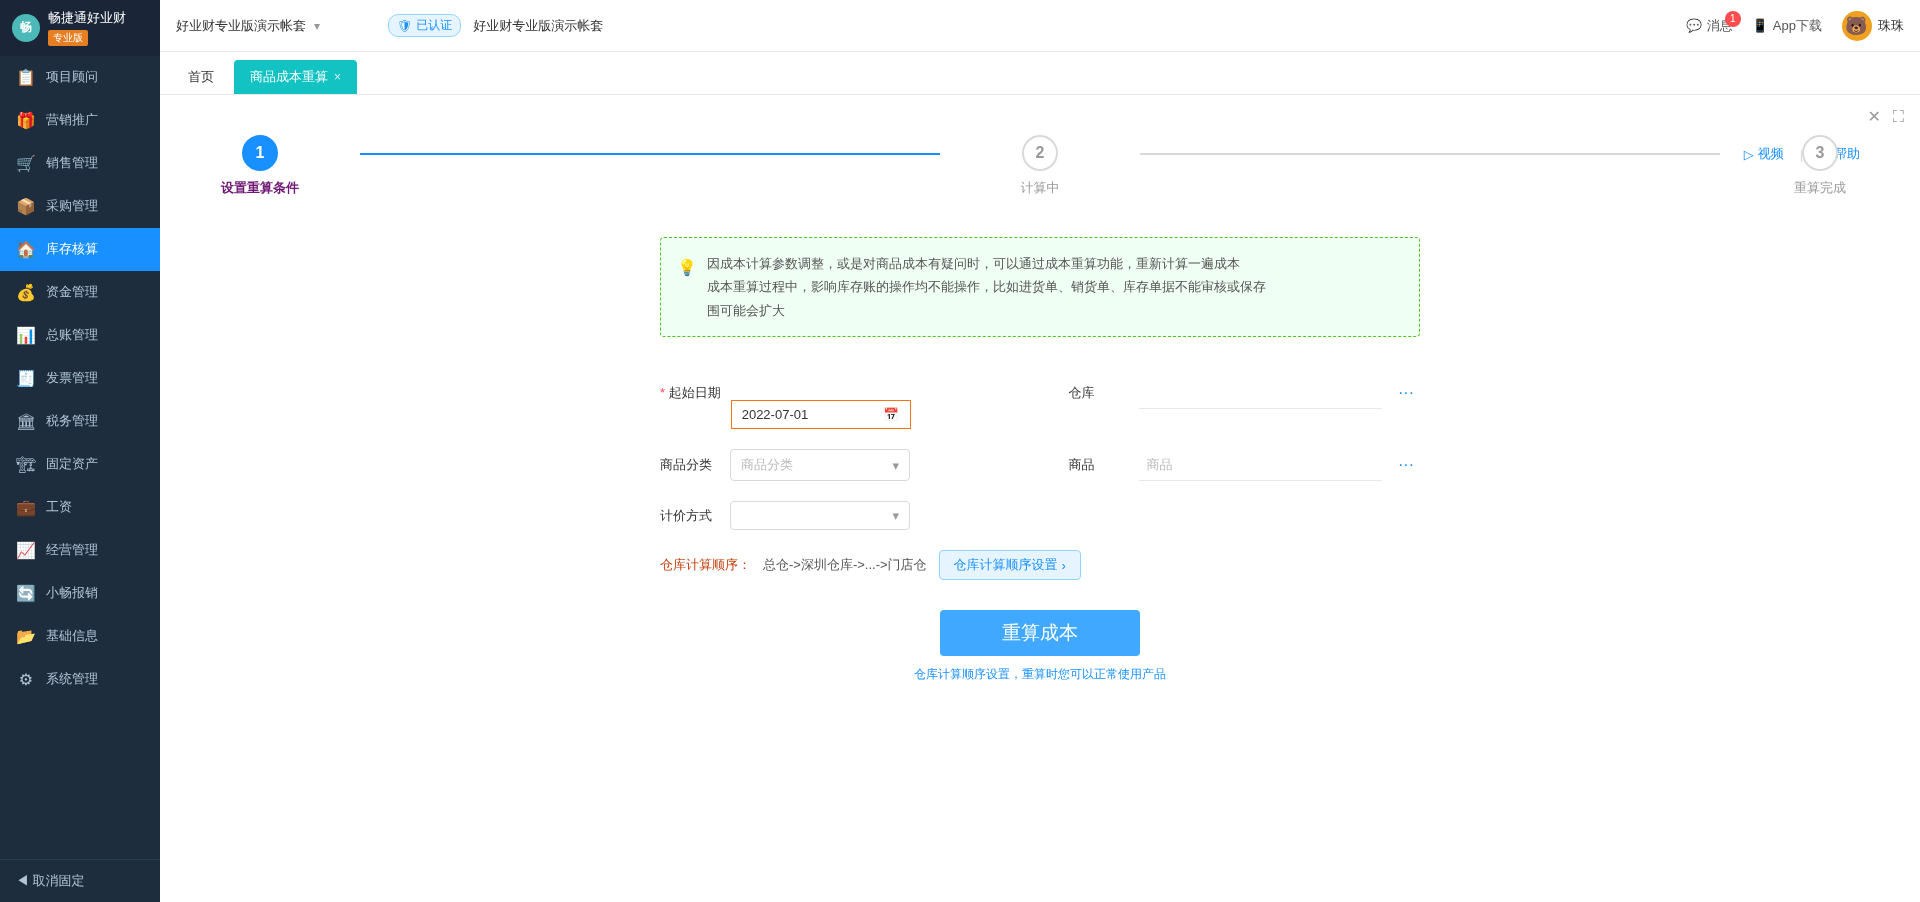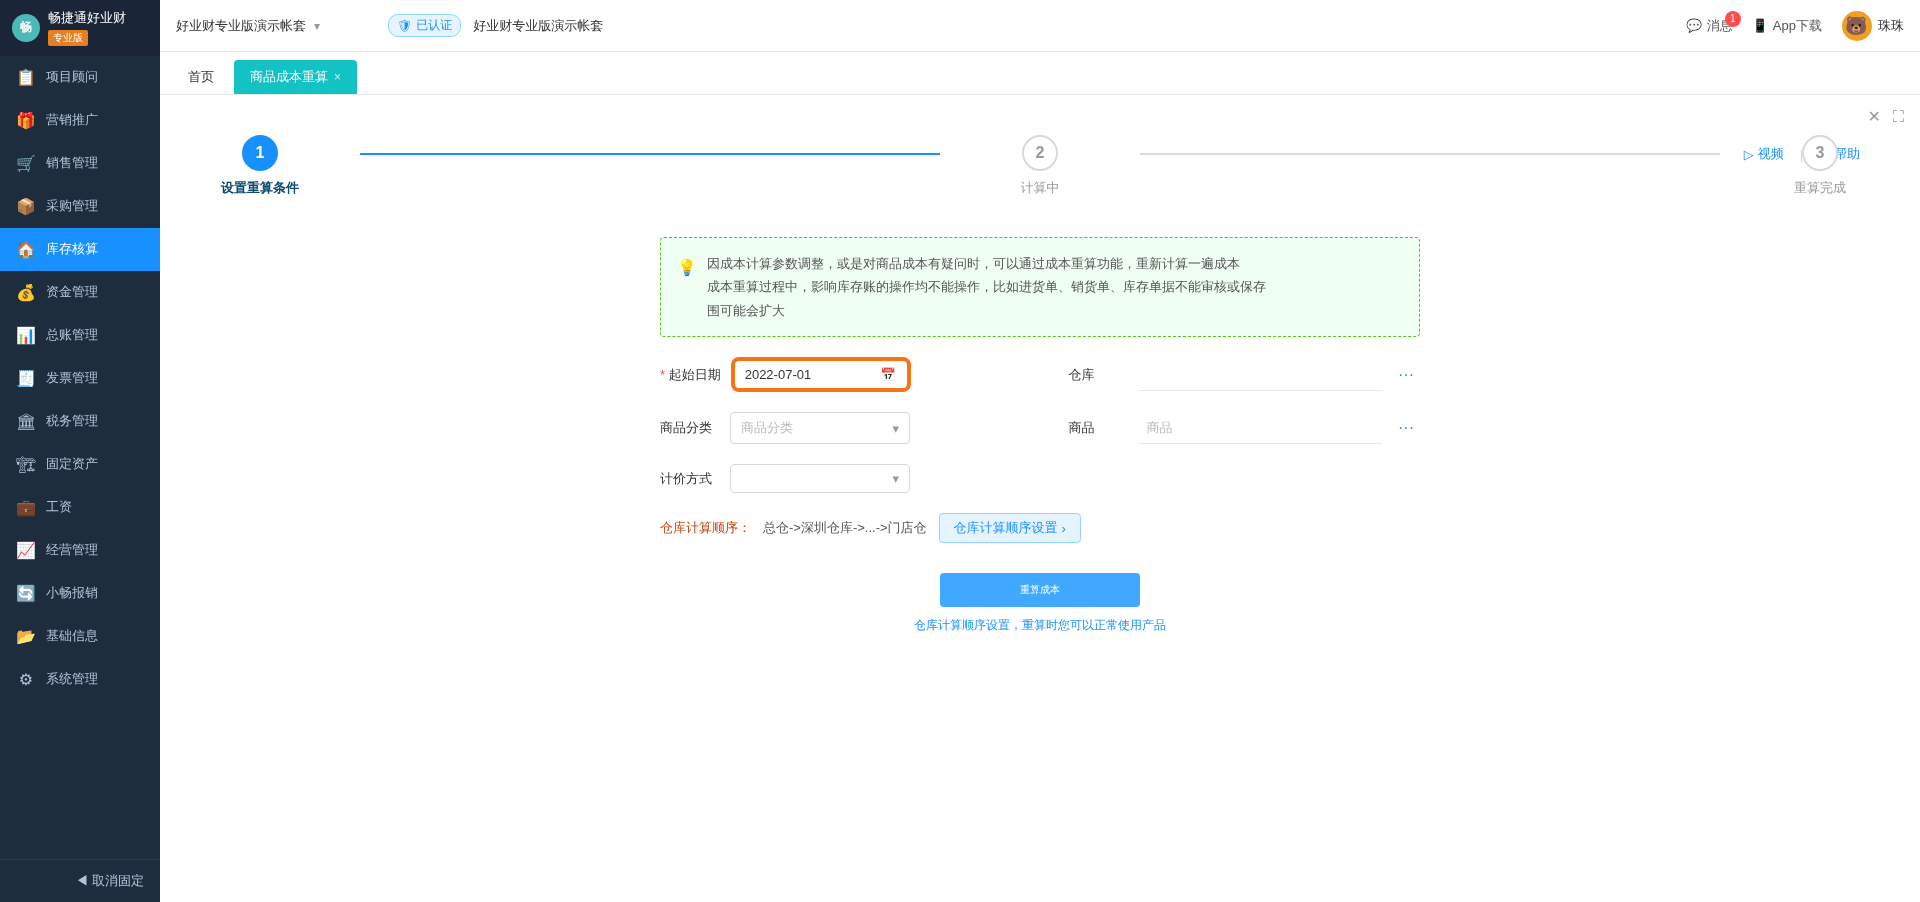--- a/index.html
+++ b/index.html
@@ -66,21 +66,20 @@
     .sidebar-item-icon { font-size: 16px; width: 20px; text-align: center; }
     .sidebar-bottom {
       padding: 12px 16px;
       color: #b0c4d8;
       cursor: pointer;
       display: flex;
       align-items: center;
       gap: 8px;
       font-size: 13px;
       border-top: 1px solid #2a3d50;
-      justify-content: flex-end;
     }
 
     
     .main-area {
       flex: 1;
       display: flex;
       flex-direction: column;
       background: #f5f5f5;
     }
 
@@ -246,21 +245,21 @@
     .step-circle.active {
       background: #1890ff;
       border-color: #1890ff;
       color: white;
     }
     .step-label {
       margin-top: 8px;
       font-size: 13px;
       color: #999;
     }
-    .step-label.active { color: #0c4a6e; font-weight: bold; }
+    .step-label.active { color: #701a75; font-weight: bold; }
     .step-line {
       flex: 1;
       height: 2px;
       background: #d9d9d9;
       margin-top: 18px;
       width: 200px;
     }
     .step-line.done { background: #1890ff; }
 
     
@@ -312,30 +311,31 @@
       color: #333;
       font-size: 13px;
       white-space: nowrap;
       min-width: 60px;
     }
     .form-label.required::before {
       content: '* ';
       color: #ff4d4f;
     }
     .form-input {
-      border: 4px solid #f97316;
-      border-radius: 8px;
+      border: 1px solid #f97316;
+      border-radius: 0;
       padding: 6px 10px;
       font-size: 13px;
       color: #333;
       background: white;
       min-width: 160px;
       display: flex;
       align-items: center;
       gap: 8px;
+      margin-top: 43px;
     }
     .form-input .calendar-icon { color: #1890ff; margin-left: 8px; }
     .form-select {
       border: 1px solid #d9d9d9;
       border-radius: 4px;
       padding: 6px 10px;
       font-size: 13px;
       color: #999;
       background: white;
       min-width: 160px;
@@ -374,21 +374,21 @@
     .recalc-area {
       text-align: center;
       margin-top: 10px;
     }
     .recalc-btn {
       background: #40a9ff;
       color: white;
       border: none;
       border-radius: 4px;
       padding: 10px 60px;
-      font-size: 10px;
+      font-size: 19px;
       cursor: pointer;
       min-width: 200px;
     }
     .recalc-hint {
       color: #1890ff;
       font-size: 12px;
       margin-top: 10px;
     }
   </style>
 </head>

